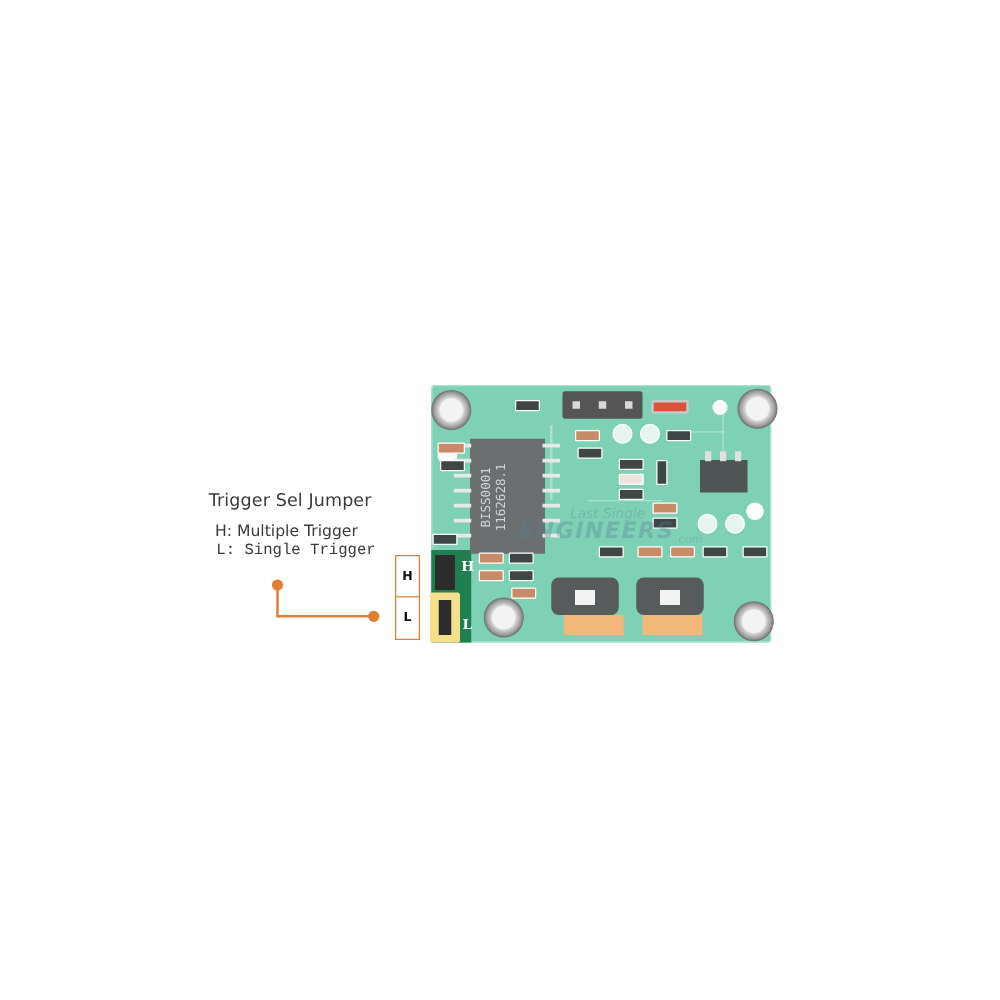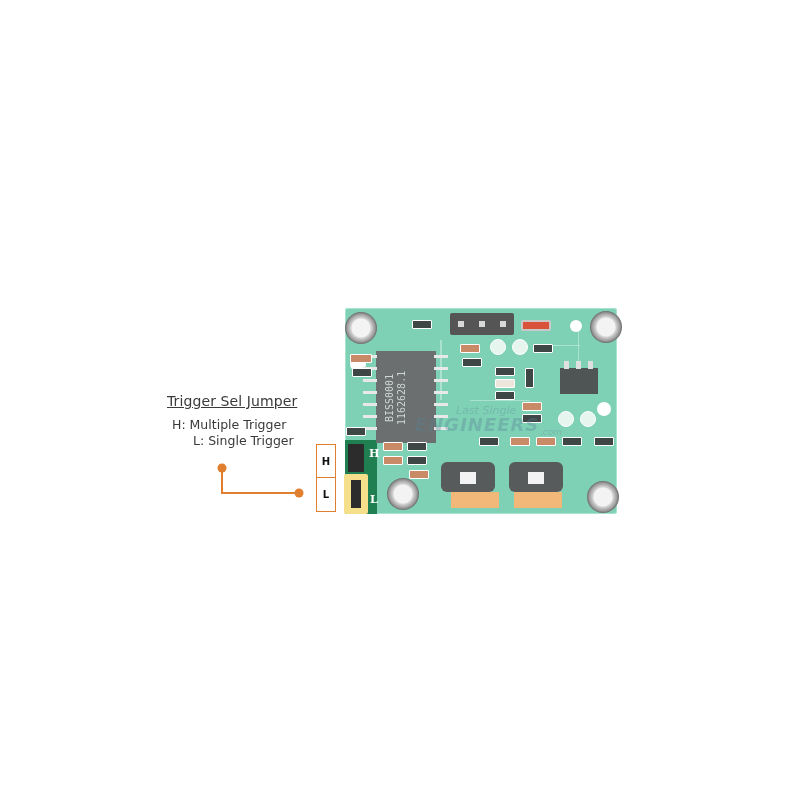--- a/index.html
+++ b/index.html
@@ -1,24 +1,24 @@
 <!DOCTYPE html>
 <html><head>
 <meta charset="utf-8">
 <style>
   html, body { margin: 0; padding: 0; background: #ffffff; }
   body { width: 800px; height: 800px; position: relative; overflow: hidden; font-family: "DejaVu Sans", sans-serif; }
 
   .abs { position: absolute; }
 
   
-  .title-label { left: 167px; top: 393px; font-size: 14px; color: #3a3a3a; white-space: nowrap; letter-spacing: 0.1px; text-decoration: underline; }
+  .title-label { left: 167px; top: 393px; font-size: 14px; color: #3a3a3a; white-space: nowrap; letter-spacing: 0.1px; }
   .sub-label { font-size: 12.5px; color: #3a3a3a; white-space: nowrap; }
   .sub-h { left: 172px; top: 417px; }
-  .sub-l { left: 193px; top: 433px; }
+  .sub-l { left: 173px; top: 433px; font-family: Liberation Mono, monospace; }
 
   
   .hl-box { left: 316px; top: 444px; width: 20px; height: 68px; border: 1.5px solid #e07f2f; box-sizing: border-box; }
   .hl-cell { position: absolute; left: 0; width: 100%; height: 50%; display: flex; align-items: center; justify-content: center; font-size: 10px; font-weight: bold; color: #111; }
   .hl-cell.h { top: 0; border-bottom: 1.5px solid #e07f2f; box-sizing: border-box; }
   .hl-cell.l { top: 50%; }
 
   
   .pcb { left: 345px; top: 308px; width: 272px; height: 206px; background: #7fd1b5; border-radius: 3px; box-shadow: inset 0 0 0 1px #a8e3cf; }
   .pcb-strip { left: 345px; top: 440px; width: 32px; height: 74px; background: #1f7f50; }

